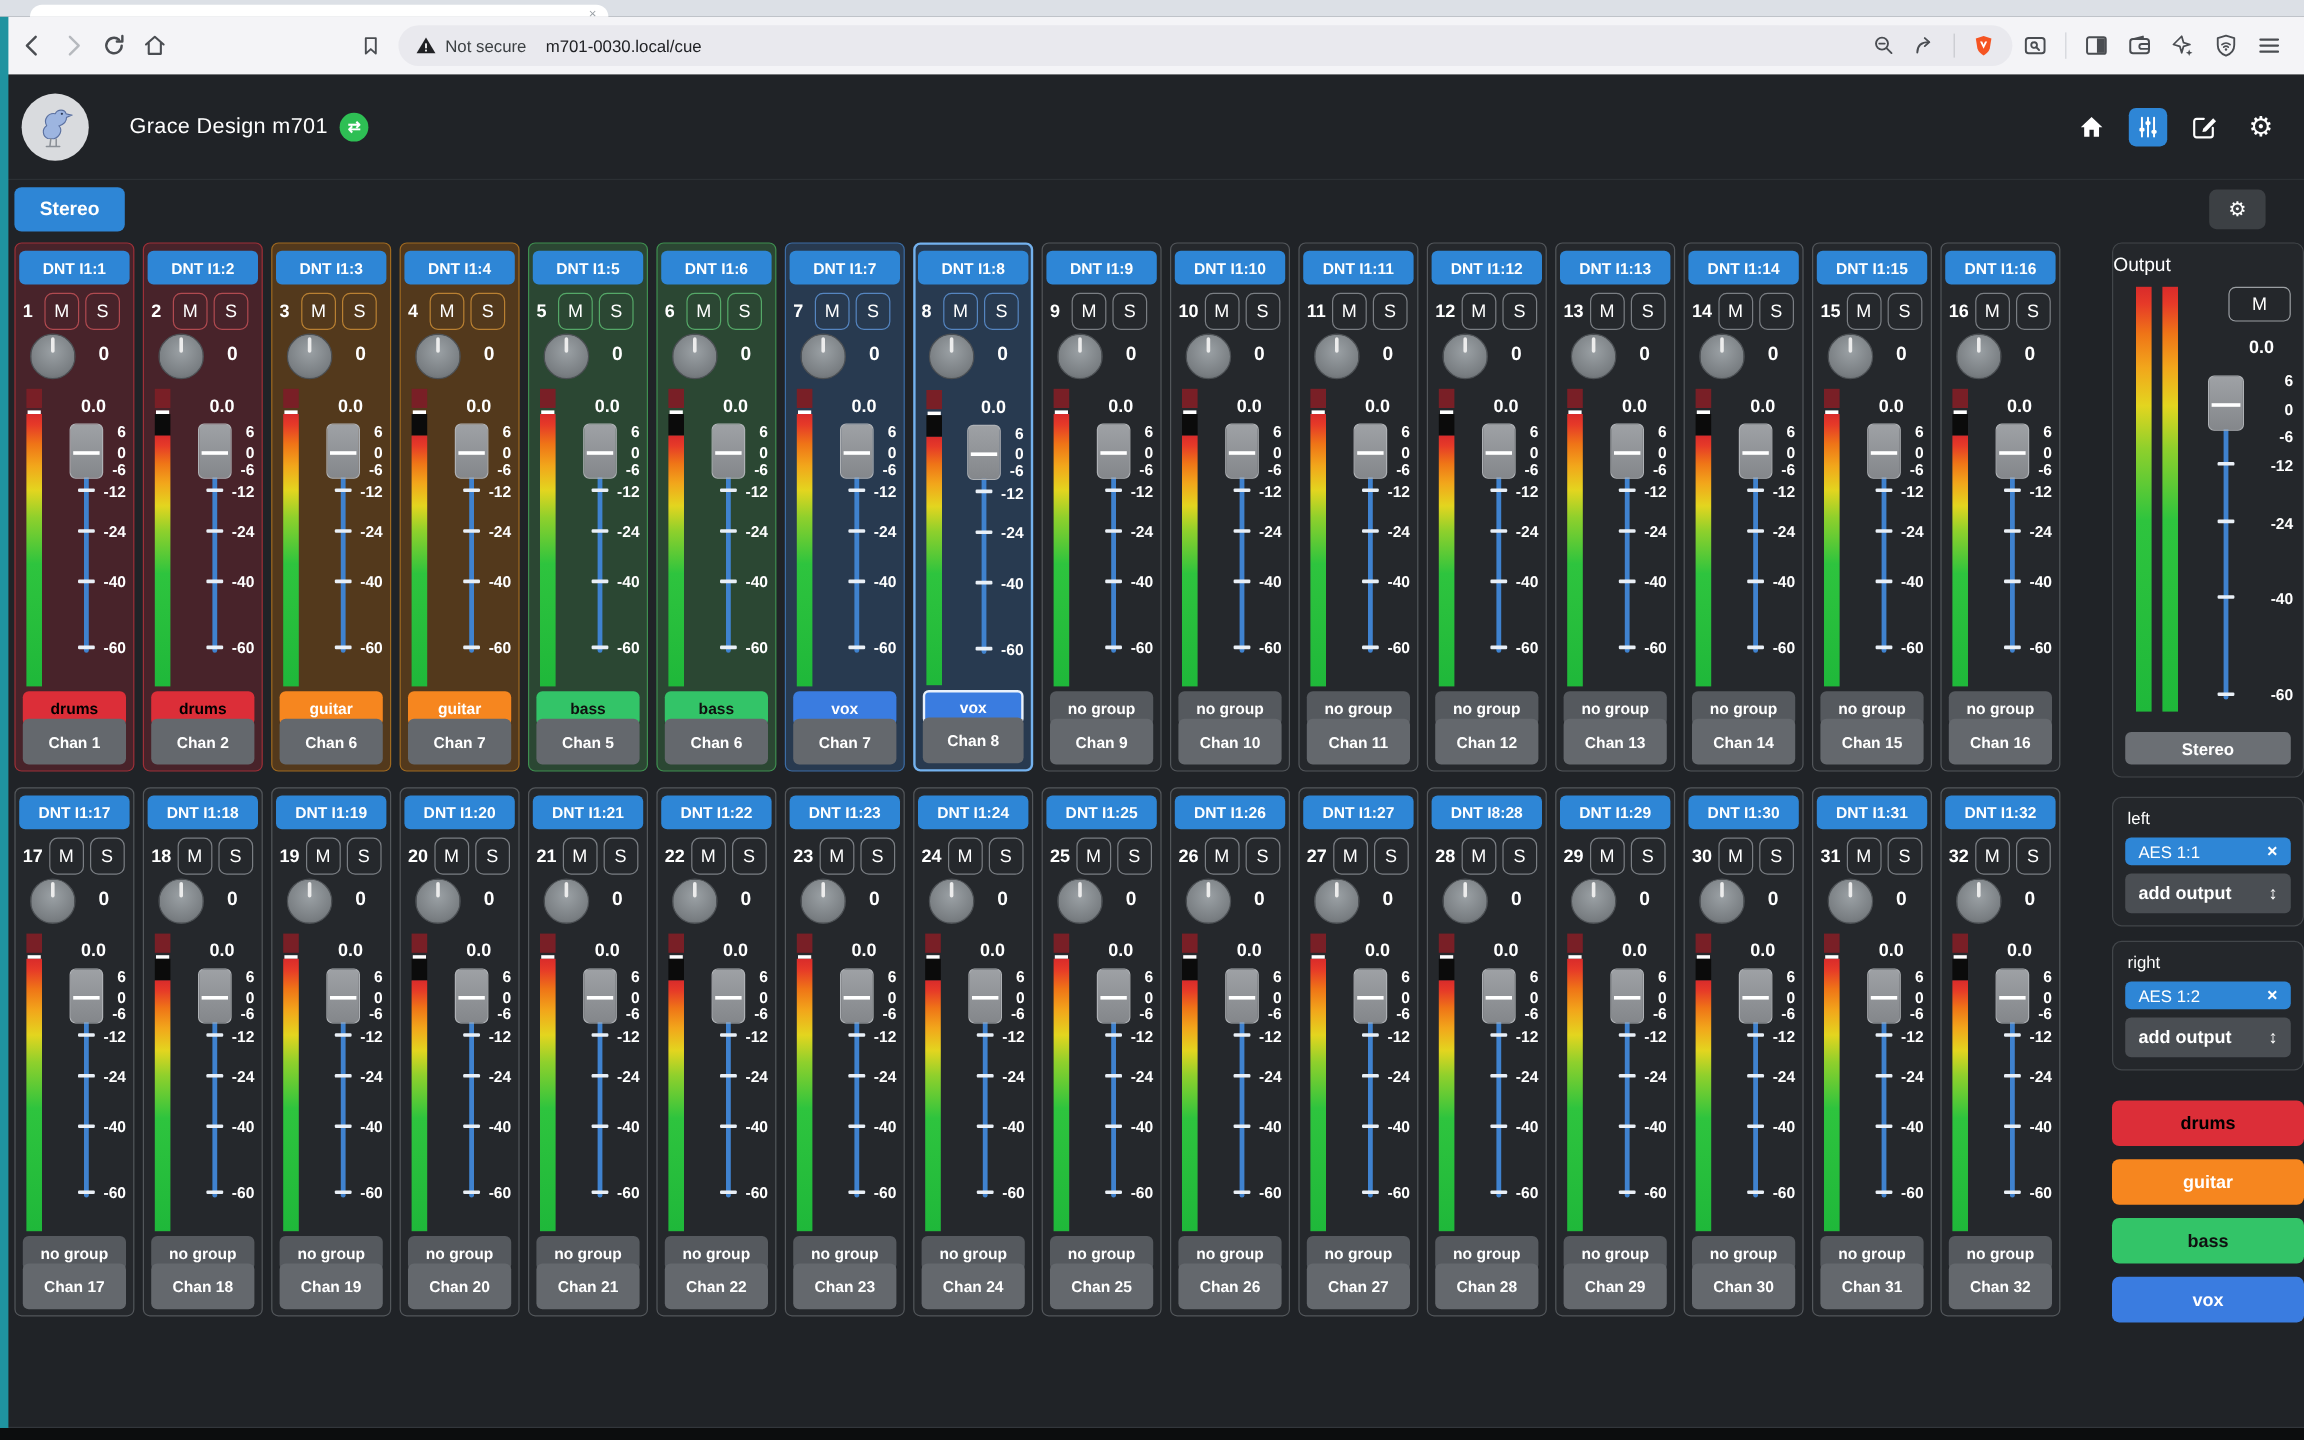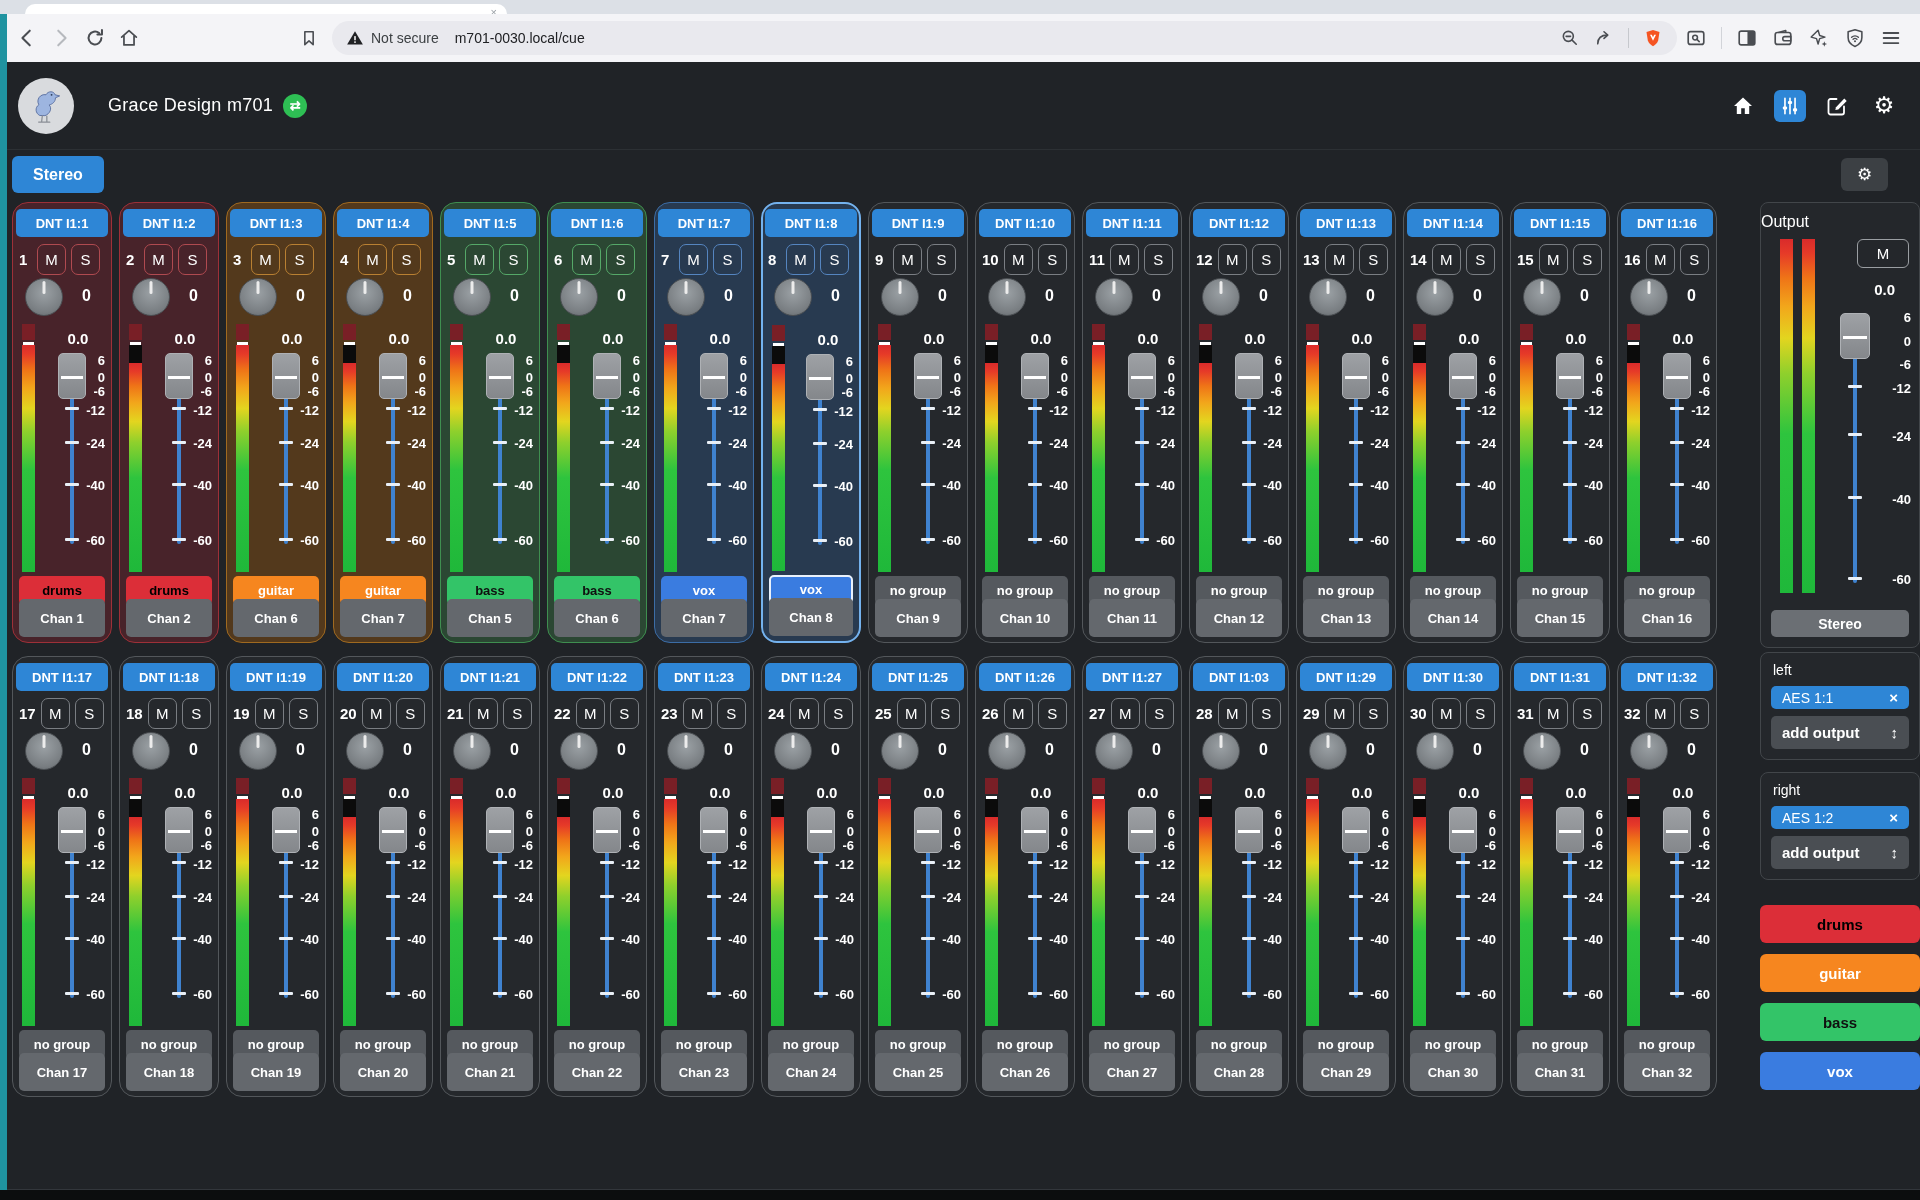--- a/index.html
+++ b/index.html
@@ -51,21 +51,21 @@
   .stereo-btn { position:absolute; left:12px; top:6px; width:92px; height:37px; background:#2e86d6;
     border:none; border-radius:6px; color:#fff; font-weight:bold; font-size:16px; cursor:pointer; }
   .mix-settings-btn { position:absolute; right:32px; top:8px; width:47px; height:33px; background:#3c4044;
     border:none; border-radius:6px; color:#fff; cursor:pointer; font-size:17px; }
 
   
   .content { display:flex; padding-left:12px; }
   .strips-col { flex:0 0 1712px; }
   .strip-row { display:flex; gap:7px; margin-bottom:13px; }
 
-  .strip { width:100px; height:441px; border:1px solid; border-radius:16px; position:relative;
+  .strip { width:100px; height:441px; border:1px solid; border-radius:6px; position:relative;
     padding:3px; flex:0 0 100px; }
   .c-red    { background:#48232a; border-color:#9e3038; --accent:#b04a50; }
   .c-guitar { background:#53391c; border-color:#a06a20; --accent:#b98032; }
   .c-bass   { background:#2b4733; border-color:#3f8f50; --accent:#55a868; }
   .c-vox    { background:#283a50; border-color:#3c6da6; --accent:#5585c0; }
   .c-gray   { background:#25282c; border-color:#53575b; --accent:#7a7e83; }
   .strip.selected { border:2px solid #74b2ee; padding:2px; }
 
   .strip-header { display:block; width:100%; height:28px; background:#2e86d6; border:none;
     border-radius:5px; color:#fff; font-weight:bold; font-size:13px; margin:3px 0 4px; cursor:pointer; }
@@ -137,21 +137,21 @@
   .ofader .tk60 { top:266px; }
   .ofader .slab { right:4px; }
   .ofader .sl6 { top:6px; } .ofader .sl0 { top:30px; } .ofader .slm6 { top:53px; }
   .ofader .slm12 { top:77px; } .ofader .slm24 { top:125px; } .ofader .slm40 { top:188px; }
   .ofader .slm60 { top:268px; }
   .ofader .handle { left:23px; top:2px; width:30px; height:46px; }
   .ostereo { position:absolute; left:10px; right:10px; bottom:10px; height:27px; background:#6b6f74;
     border:none; border-radius:5px; color:#fff; font-weight:bold; font-size:14px; cursor:pointer; }
 
   .iobox { border:1px solid #42464a; border-radius:8px; padding:7px 10px 10px; background:#24272b; }
-  .iobox.left-box { margin-top:4px; }
+  .iobox.left-box { margin-top:16px; }
   .iobox.right-box { margin-top:12px; }
   .iobox-label { color:#fff; font-size:14px; margin:2px 0 8px 2px; }
   .aes-btn { display:flex; justify-content:space-between; align-items:center; background:#2e86d6;
     border:none; border-radius:5px; color:#fff; height:23px; width:100%; padding:0 11px;
     font-size:14px; cursor:pointer; }
   .aes-x { font-size:15px; font-weight:bold; }
   .add-btn { display:flex; justify-content:space-between; align-items:center; background:#4a4e53;
     border:none; border-radius:5px; color:#fff; height:33px; width:100%; padding:0 11px;
     font-size:15px; font-weight:bold; margin-top:7px; cursor:pointer; }
   .grp-list { margin-top:14px; display:flex; flex-direction:column; gap:11px; }
@@ -1418,21 +1418,21 @@
               <span class="slab slm60">-60</span>
               <div class="handle">
                 <div class="hline"></div>
               </div>
             </div>
             <button class="group-btn g-none">no group</button>
             <button class="name-btn">Chan 27</button>
           </div>
 
           <div class="strip c-gray">
-            <button class="strip-header">DNT I1:03</button>
+            <button class="strip-header">DNT I8:28</button>
             <div class="ms-row">
               <span class="ch-num">28</span>
               <button class="ms-btn">M</button>
               <button class="ms-btn">S</button>
             </div>
             <div class="knob-row">
               <div class="knob">
                 <div class="knob-pointer"></div>
               </div>
               <span class="knob-val">0</span>

